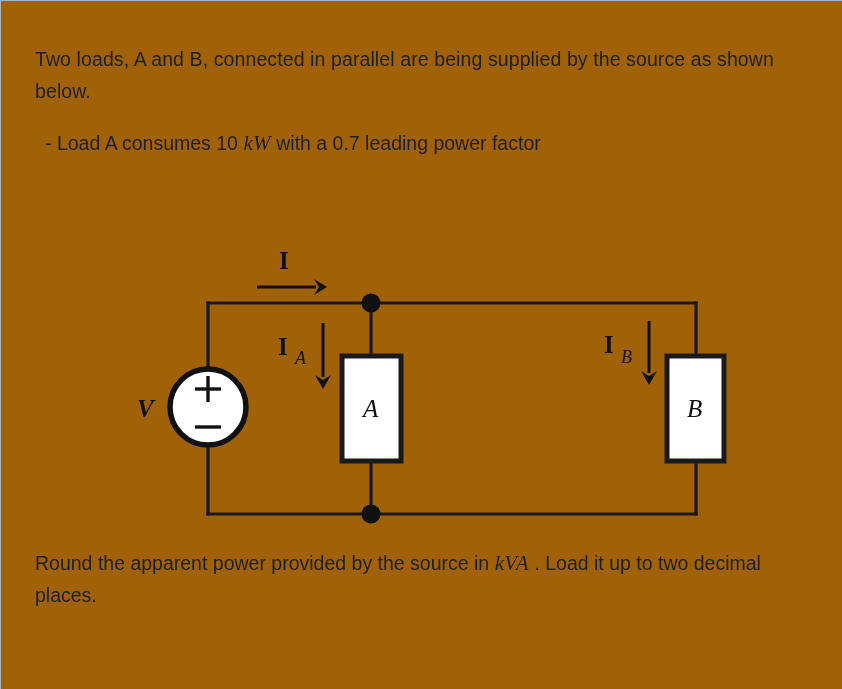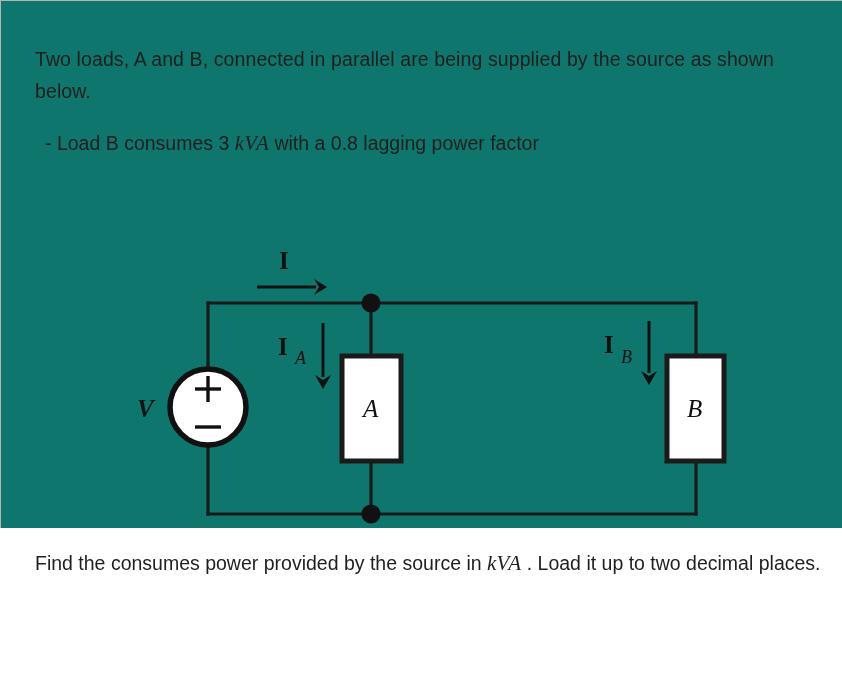--- a/index.html
+++ b/index.html
@@ -12,22 +12,22 @@
     height: 689px;
     font-family: "Liberation Sans", sans-serif;
     color: #1a1a1a;
     position: relative;
     overflow: hidden;
   }
   #page {
     position: absolute;
     left: 0; top: 0;
     width: 842px;
-    height: 528px;
-    background: #0f766e;
+    height: 689px;
+    background: #a16207;
     box-sizing: border-box;
     border-top: 1px solid #b4b4b4;
     border-left: 1px solid #b4b4b4;
   }
   .q-body {
     position: absolute;
     left: 34px;
     top: 42px;
     width: 790px;
   }
@@ -134,21 +134,21 @@
 </style>
 </head>
 <body>
 
 <div id="page">
 
   <div class="q-body">
     <div class="para intro">Two loads, A and B, connected in parallel are being supplied by the source as shown below.</div>
 
     <div class="bullets">
-      <div class="bullet"><span>- Load B consumes 3 </span><span class="mathit">kVA</span><span> with a 0.8 lagging power factor</span></div>
+      <div class="bullet"><span>- Load A consumes 10 </span><span class="mathit">kW</span><span> with a 0.7 leading power factor</span></div>
     </div>
   </div>
 
   <div id="circuit-wrap">
     <svg class="circuit" width="700" height="300" viewBox="0 0 700 300" xmlns="http://www.w3.org/2000/svg">
 
       <path class="wire" d="M 97 66 L 585 66"></path>
       <path class="wire" d="M 97 66 L 97 132"></path>
       <path class="wire" d="M 97 208 L 97 277"></path>
       <path class="wire" d="M 97 277 L 585 277"></path>
@@ -183,15 +183,15 @@
       <text class="lbl-sub" x="184" y="127">A</text>
 
       <line class="arrowline" x1="538" y1="84" x2="538" y2="136"></line>
       <path d="M 530 134 L 538 148 L 546 134 L 538 139 Z" fill="#111"></path>
       <text class="lbl-bold-up" x="493" y="116">I</text>
       <text class="lbl-sub" x="510" y="126">B</text>
 
     </svg>
   </div>
 
-  <div class="closing"><span>Find the consumes power provided by the source in </span><span class="mathit">kVA</span><span> . Load it up to two decimal places.</span></div>
+  <div class="closing"><span>Round the apparent power provided by the source in </span><span class="mathit">kVA</span><span> . Load it up to two decimal places.</span></div>
 
 </div>
 
 </body></html>

